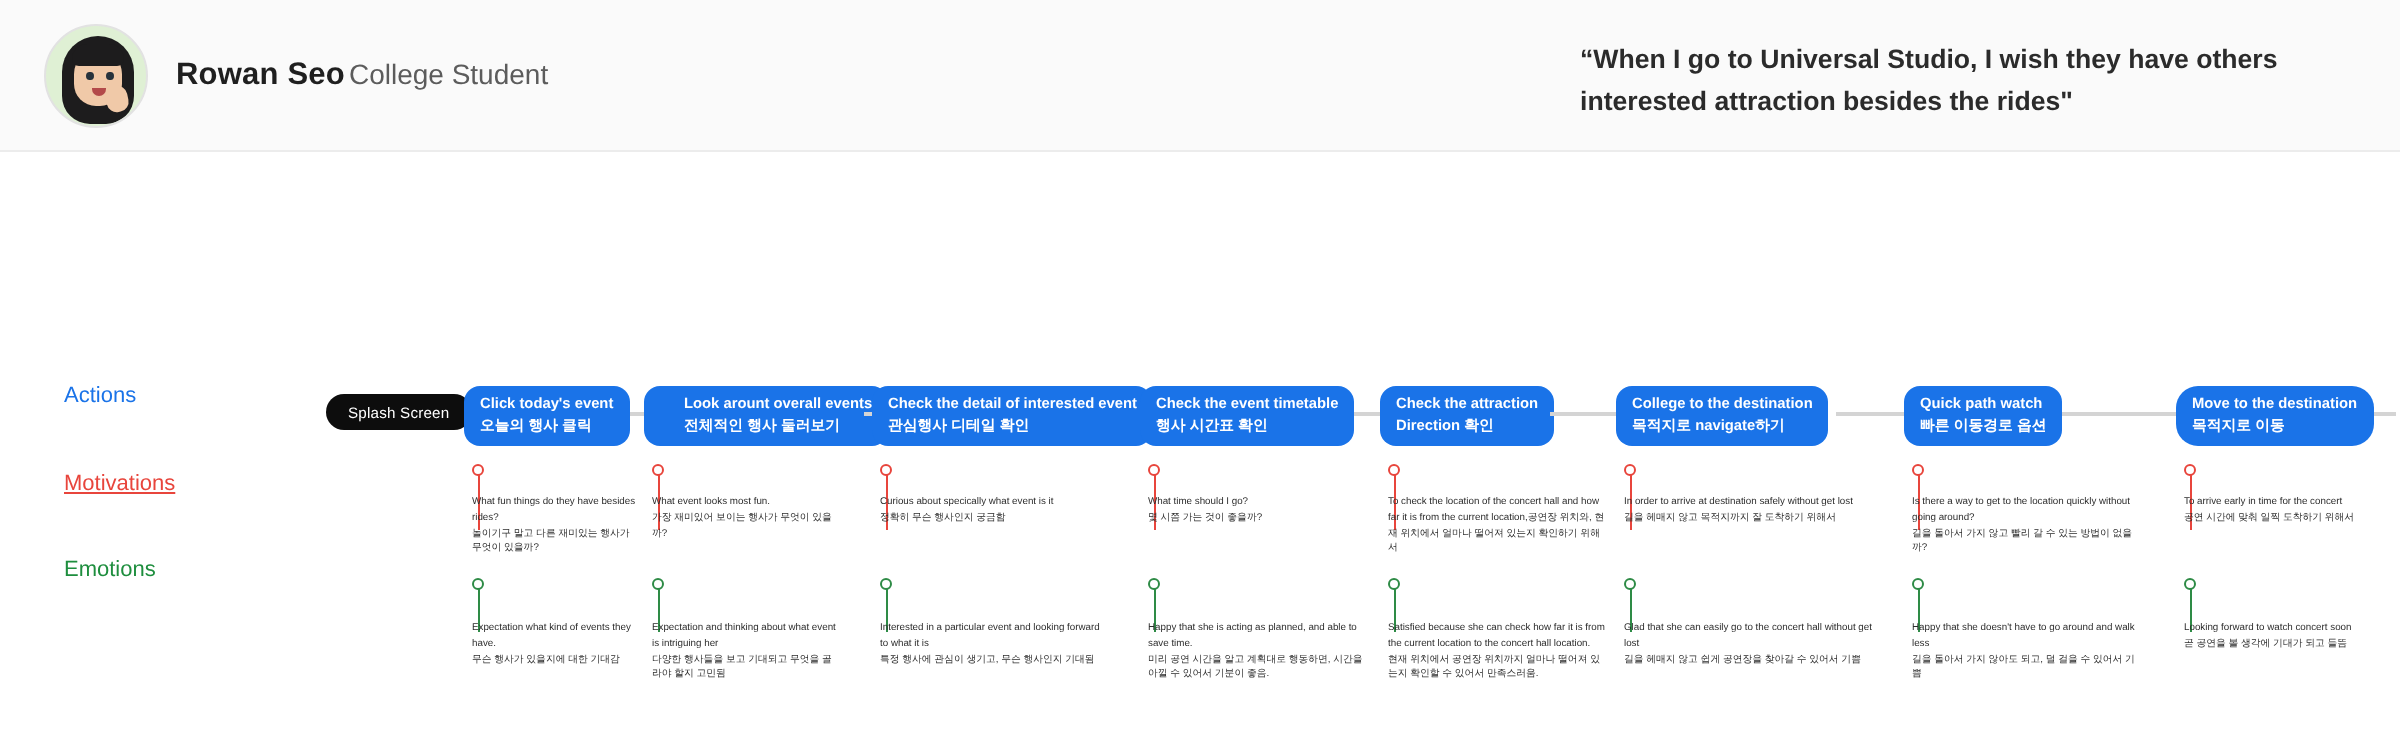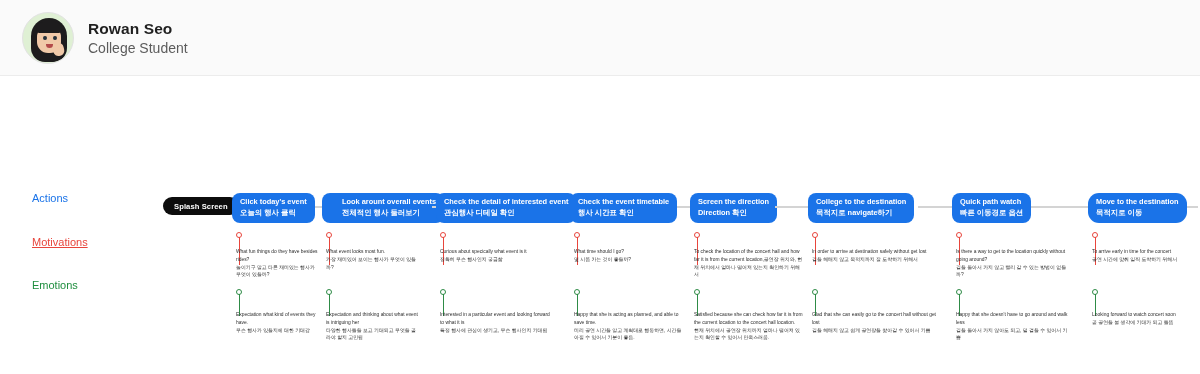--- a/index.html
+++ b/index.html
@@ -75,21 +75,21 @@
     background: #b34a4a;
   }
   .avatar .hand {
     position: absolute;
     left: 30px; top: 30px;
     width: 11px; height: 13px;
     border-radius: 5px;
     background: #f0c9a8;
     transform: rotate(-12deg);
   }
-  .persona-text { display: flex; flex-direction: column; gap: 2px; }
+  .persona-text { display: flex; flex-direction: row; gap: 2px; }
   .persona-name {
     font-size: 15.5px;
     font-weight: bold;
     color: #1f1f1f;
     letter-spacing: .1px;
   }
   .persona-role {
     font-size: 14px;
     color: #5c5c5c;
   }
@@ -125,21 +125,21 @@
 
   .splash {
     position: absolute;
     left: 163px; top: 197px;
     height: 18px;
     padding: 0 11px;
     border-radius: 9px;
     background: #0d0d0d;
     color: #ffffff;
     font-size: 7.6px;
-    font-weight: bold;
+    font-weight: normal;
     display: flex;
     align-items: center;
     justify-content: center;
     white-space: nowrap;
     letter-spacing: .1px;
   }
 
   .connector {
     position: absolute;
     top: 205.5px;
@@ -207,20 +207,21 @@
       <div class="eye l"></div>
       <div class="eye r"></div>
       <div class="mouth"></div>
       <div class="hand"></div>
     </div>
     <div class="persona-text">
       <div class="persona-name">Rowan Seo</div>
       <div class="persona-role">College Student</div>
     </div>
   </div>
+  <div class="quote">“When I go to Universal Studio, I wish they have others interested attraction besides the rides"</div>
 </div>
 
 <div class="row-label" id="label-actions">Actions</div>
 <div class="row-label" id="label-motivations">Motivations</div>
 <div class="row-label" id="label-emotions">Emotions</div>
 
 <div class="board">
   <div class="splash">Splash Screen</div>
   <div id="steps-root">
       <div class="action-card" style="left: 232px;">
@@ -297,21 +298,21 @@
       </div>
       <div class="pin emo" style="left: 574px; top: 289px;">
         <div class="dot"></div>
         <div class="stem"></div>
       </div>
       <div class="body-text" style="left: 574px; top: 311px; width: 112px;">
         <span class="en">Happy that she is acting as planned, and able to save time.</span>
         <span class="ko">미리 공연 시간을 알고 계획대로 행동하면, 시간을 아낄 수 있어서 기분이 좋음.</span>
       </div>
       <div class="action-card" style="left: 690px;">
-        <span class="en">Screen the direction</span>
+        <span class="en">Check the attraction</span>
         <span class="ko">Direction 확인</span>
       </div>
       <div class="pin motiv" style="left: 694px; top: 232px;">
         <div class="dot"></div>
         <div class="stem"></div>
       </div>
       <div class="body-text" style="left: 694px; top: 248px; width: 110px;">
         <span class="en">To check the location of the concert hall and how far it is from the current location,공연장 위치와, 현재 위치에서 얼마나 떨어져 있는지 확인하기 위해서</span>
         <span class="ko"></span>
       </div>

